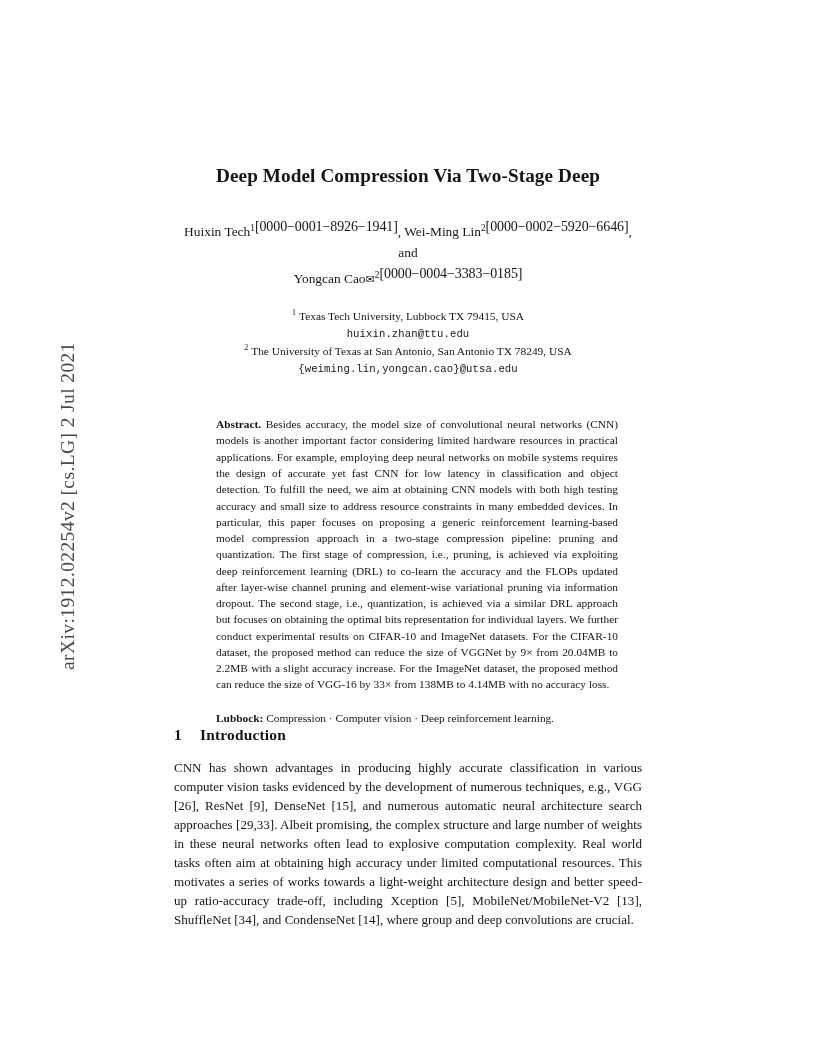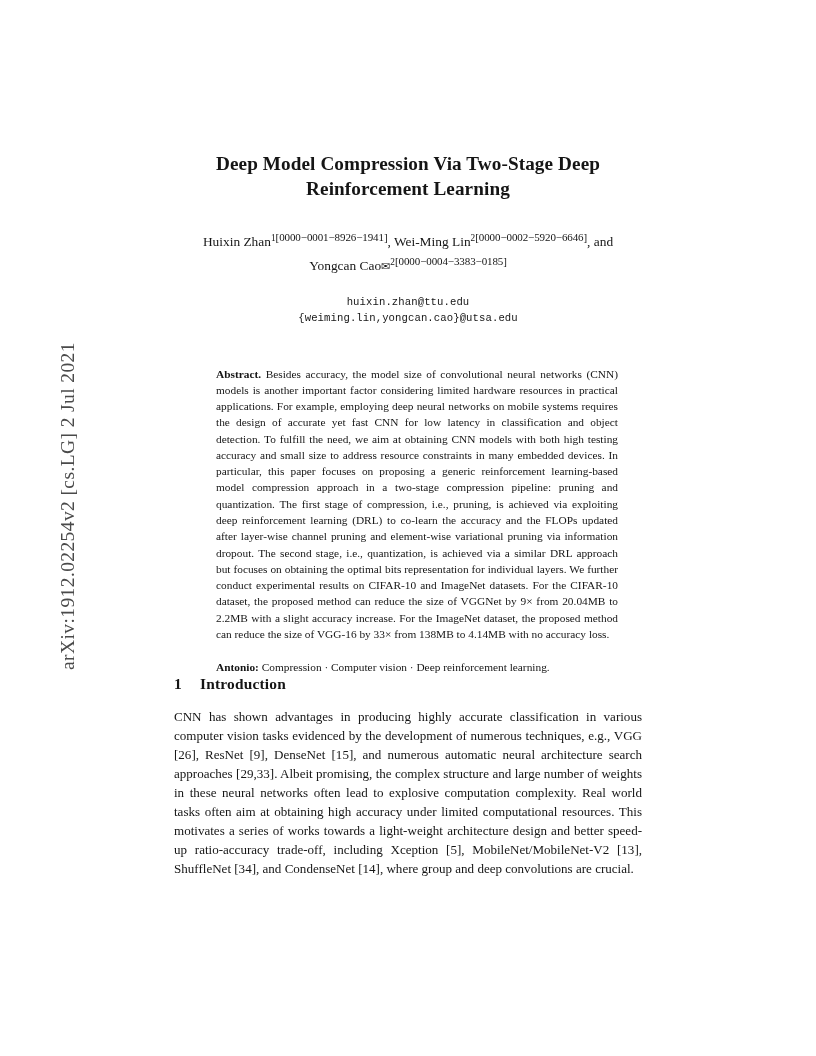--- a/index.html
+++ b/index.html
@@ -30,21 +30,21 @@
     font-size: 19.5px;
     letter-spacing: 0.4px;
     color: #4a4a4a;
     white-space: nowrap;
   }
 
   
   .col {
     position: absolute;
     left: 174px;
-    top: 4px;
+    top: 16px;
     width: 468px;
   }
 
   .title {
     margin-top: 148px;
     font-size: 19.2px;
     font-weight: bold;
     line-height: 1.30;
     text-align: center;
     letter-spacing: 0.1px;
@@ -52,21 +52,21 @@
   .title .line { display: block; }
 
   .authors {
     margin-top: 27px;
     font-size: 13.4px;
     line-height: 1.52;
     text-align: center;
   }
   .authors sup,
   .authors .orc {
-    font-size: 11px;
+    font-size: 14px;
     vertical-align: super;
     letter-spacing: -0.1px;
   }
   .authors .idx {
     font-size: 9.3px;
     vertical-align: super;
   }
   .envelope {
     font-size: 11px;
     vertical-align: baseline;
@@ -134,39 +134,44 @@
 <body>
 
 <div class="page">
 
   <div class="arxiv-stamp">arXiv:1912.02254v2  [cs.LG]  2 Jul 2021</div>
 
   <div class="col">
 
     <div class="title">
       <span class="line">Deep Model Compression Via Two-Stage Deep</span>
-      <span class="line">Reinforcement Learning</span>
     </div>
 
     <div class="authors">
-      <span>Huixin Zhan</span><span class="idx">1</span><span class="orc">[0000−0001−8926−1941]</span><span>, </span><span>Wei-Ming Lin</span><span class="idx">2</span><span class="orc">[0000−0002−5920−6646]</span><span>, and</span><br><span>Yongcan Cao</span><span class="envelope">✉</span><span class="idx">2</span><span class="orc">[0000−0004−3383−0185]</span>
+      <span>Huixin Tech</span><span class="idx">1</span><span class="orc">[0000−0001−8926−1941]</span><span>, </span><span>Wei-Ming Lin</span><span class="idx">2</span><span class="orc">[0000−0002−5920−6646]</span><span>, and</span><br><span>Yongcan Cao</span><span class="envelope">✉</span><span class="idx">2</span><span class="orc">[0000−0004−3383−0185]</span>
     </div>
 
     <div class="affils">
+      <div>
+        <span class="mark">1</span><span>Texas Tech University, Lubbock TX 79415, USA</span>
+      </div>
       <div class="mono">huixin.zhan@ttu.edu</div>
+      <div>
+        <span class="mark">2</span><span>The University of Texas at San Antonio, San Antonio TX 78249, USA</span>
+      </div>
       <div class="mono">{weiming.lin,yongcan.cao}@utsa.edu</div>
     </div>
 
     <div class="abstract">
       <b>Abstract.</b>
       <span>Besides accuracy, the model size of convolutional neural networks (CNN) models is another important factor considering limited hardware resources in practical applications. For example, employing deep neural networks on mobile systems requires the design of accurate yet fast CNN for low latency in classification and object detection. To fulfill the need, we aim at obtaining CNN models with both high testing accuracy and small size to address resource constraints in many embedded devices. In particular, this paper focuses on proposing a generic reinforcement learning-based model compression approach in a two-stage compression pipeline: pruning and quantization. The first stage of compression, i.e., pruning, is achieved via exploiting deep reinforcement learning (DRL) to co-learn the accuracy and the FLOPs updated after layer-wise channel pruning and element-wise variational pruning via information dropout. The second stage, i.e., quantization, is achieved via a similar DRL approach but focuses on obtaining the optimal bits representation for individual layers. We further conduct experimental results on CIFAR-10 and ImageNet datasets. For the CIFAR-10 dataset, the proposed method can reduce the size of VGGNet by 9× from 20.04MB to 2.2MB with a slight accuracy increase. For the ImageNet dataset, the proposed method can reduce the size of VGG-16 by 33× from 138MB to 4.14MB with no accuracy loss.</span>
     </div>
 
     <div class="keywords">
-      <b>Antonio:</b>
+      <b>Lubbock:</b>
       <span>Compression · Computer vision · Deep reinforcement learning.</span>
     </div>
 
     <div class="section-head">
       <span class="num">1</span><span>Introduction</span>
     </div>
 
     <div class="body-par">CNN has shown advantages in producing highly accurate classification in various computer vision tasks evidenced by the development of numerous techniques, e.g., VGG [26], ResNet [9], DenseNet [15], and numerous automatic neural architecture search approaches [29,33]. Albeit promising, the complex structure and large number of weights in these neural networks often lead to explosive computation complexity. Real world tasks often aim at obtaining high accuracy under limited computational resources. This motivates a series of works towards a light-weight architecture design and better speed-up ratio-accuracy trade-off, including Xception [5], MobileNet/MobileNet-V2 [13], ShuffleNet [34], and CondenseNet [14], where group and deep convolutions are crucial.</div>
 
   </div>

